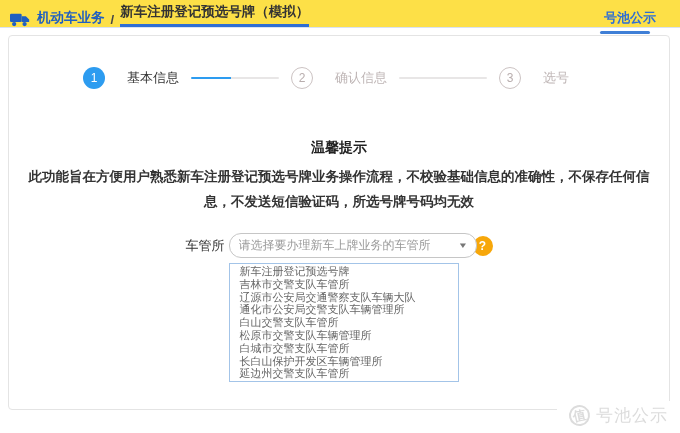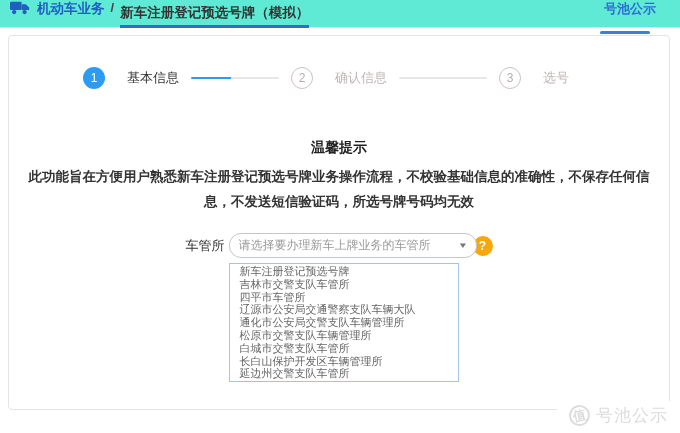--- a/index.html
+++ b/index.html
@@ -2,22 +2,22 @@
 <html><head>
 <meta charset="utf-8">
 <style>
   * { margin:0; padding:0; box-sizing:border-box; }
   html,body { width:680px; height:433px; background:#fff; overflow:hidden;
     font-family:"Liberation Sans","DejaVu Sans",sans-serif; }
   body { position:relative; color:#333; }
 
   
   .header { position:absolute; top:0; left:0; right:0; height:28px;
-    display:flex; align-items:flex-start; padding:0 12px 0 10px;
-    border-bottom:1px solid #d9e2f2; background:#5eead4; }
+    display:flex; align-items:flex-end; padding:0 12px 0 10px;
+    border-bottom:1px solid #d9e2f2; background:#fde047; }
   .truck-icon { width:20px; height:15px; margin-right:7px; flex:0 0 auto; }
   .nav-title { font-size:13.5px; font-weight:bold; color:#1f5fc0; cursor:pointer; }
   .crumb-sep { font-size:13px; font-weight:bold; color:#444; margin:0 6px; }
   .crumb-active { font-size:13.5px; font-weight:bold; color:#333;
     height:28px; line-height:26px; border-bottom:3px solid #2e6ed4; cursor:pointer; }
   .pool-link { margin-left:auto; font-size:13px; font-weight:bold; color:#2e6ed4;
     cursor:pointer; padding-right:12px; }
 
   
   .hscroll-thumb { position:absolute; top:31px; left:600px; width:50px; height:3px;
@@ -115,23 +115,23 @@
   <div class="form-row">
     <span class="form-label">车管所</span>
     <div class="select-wrap">
       <div class="select-box">
         <span class="select-placeholder">请选择要办理新车上牌业务的车管所</span>
         <span class="select-caret">▼</span>
       </div>
       <ul class="dropdown">
         <li>新车注册登记预选号牌</li>
         <li>吉林市交警支队车管所</li>
-        <li>四平市车管所</li>
         <li>辽源市公安局交通警察支队车辆大队</li>
         <li>通化市公安局交警支队车辆管理所</li>
+        <li>白山交警支队车管所</li>
         <li>松原市交警支队车辆管理所</li>
         <li>白城市交警支队车管所</li>
         <li>长白山保护开发区车辆管理所</li>
         <li>延边州交警支队车管所</li>
       </ul>
     </div>
     <div class="help-icon">?</div>
   </div>
 
 </div>

